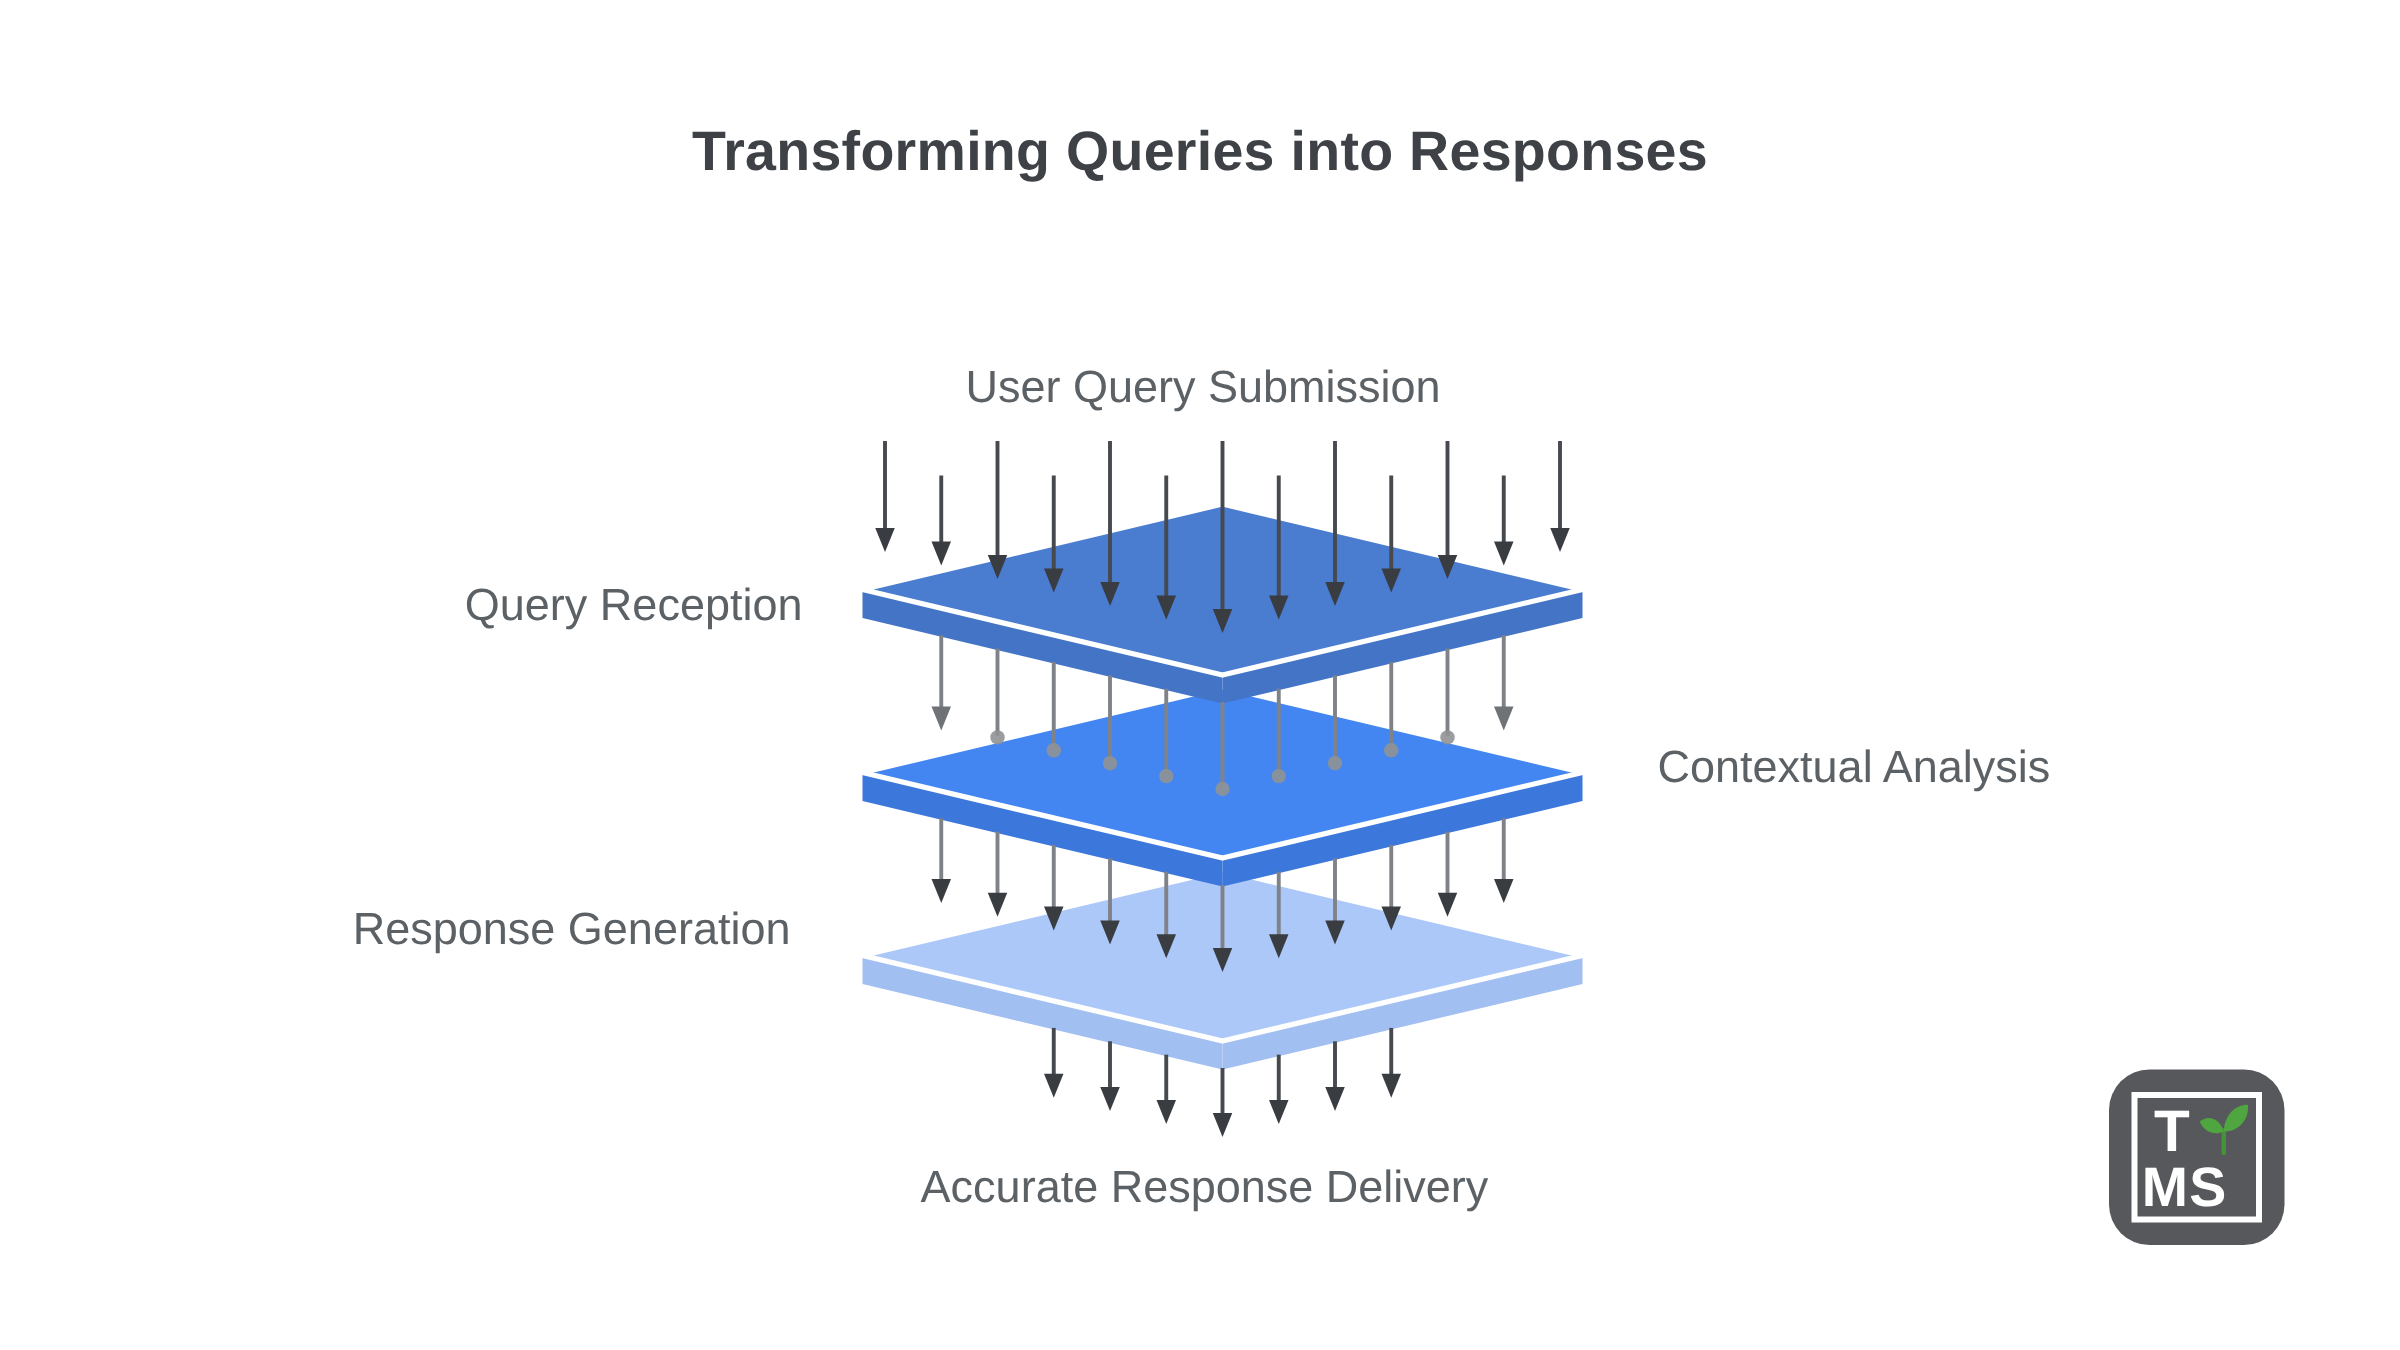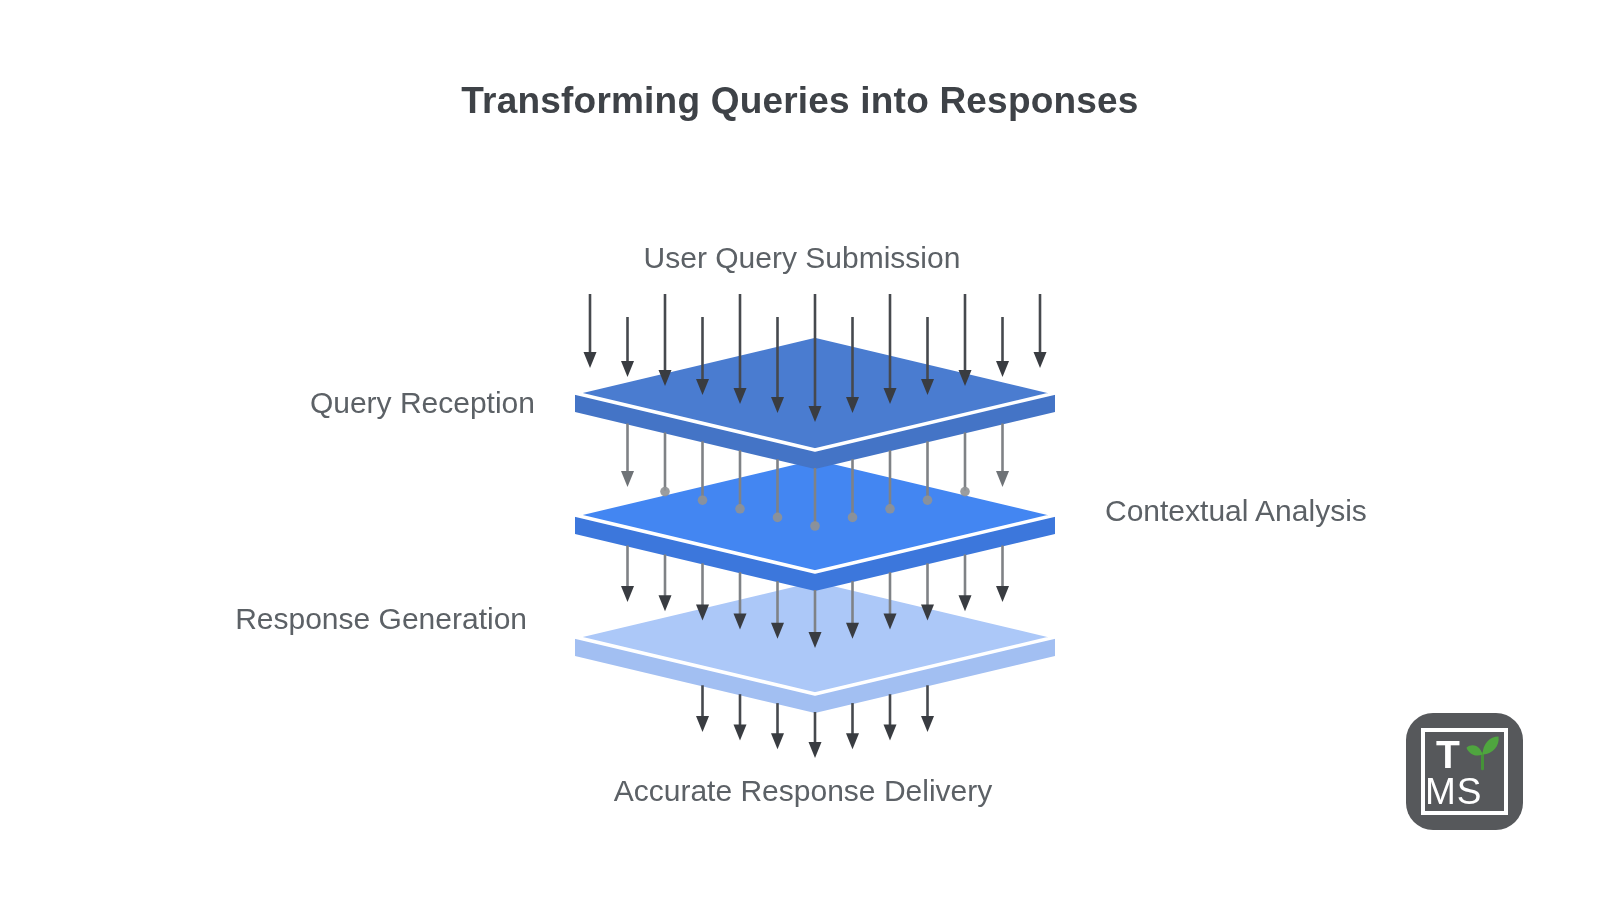--- a/index.html
+++ b/index.html
@@ -18,22 +18,22 @@
     position:absolute; left:1406px; top:713px; width:117px; height:117px;
     background:var(--logo-bg,#56585b); border-radius:27px;
   }
   .logo-frame { position:absolute; inset:15px; border:4px solid var(--logo-frame,#fff); }
   .logo-t {
     position:absolute; left:11px; top:3px; font-size:39px; font-weight:700;
     color:var(--logo-text,#fff); line-height:1;
   }
   .sprout { position:absolute; right:3px; top:1px; width:37px; height:41px; }
   .logo-ms {
-    position:absolute; left:0; right:16px; bottom:1px; text-align:left;
-    font-size:37px; font-weight:400; color:var(--logo-text,#fff); line-height:1; letter-spacing:1px;
+    position:absolute; left:0; right:16px; bottom:1px; text-align:center;
+    font-size:37px; font-weight:700; color:var(--logo-text,#fff); line-height:1; letter-spacing:1px;
   }
 </style>
 </head>
 <body>
 
 <div class="stage">
 
   <div class="title">Transforming Queries into Responses</div>
 
   <svg id="diagram" width="1600" height="900" viewBox="0 0 1600 900">

